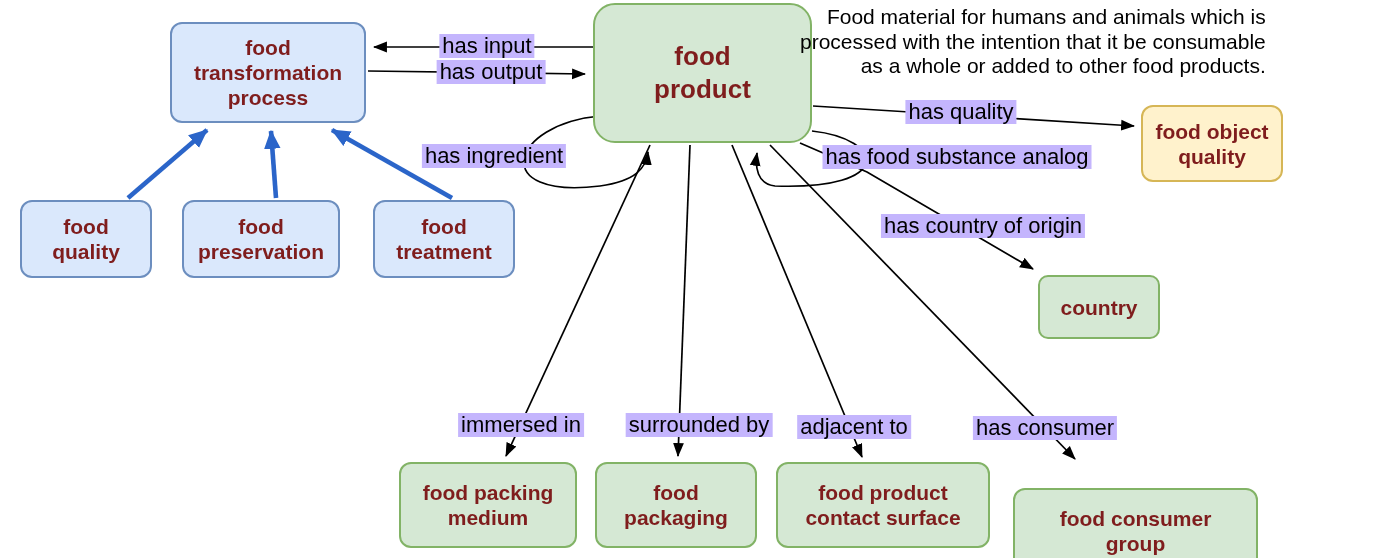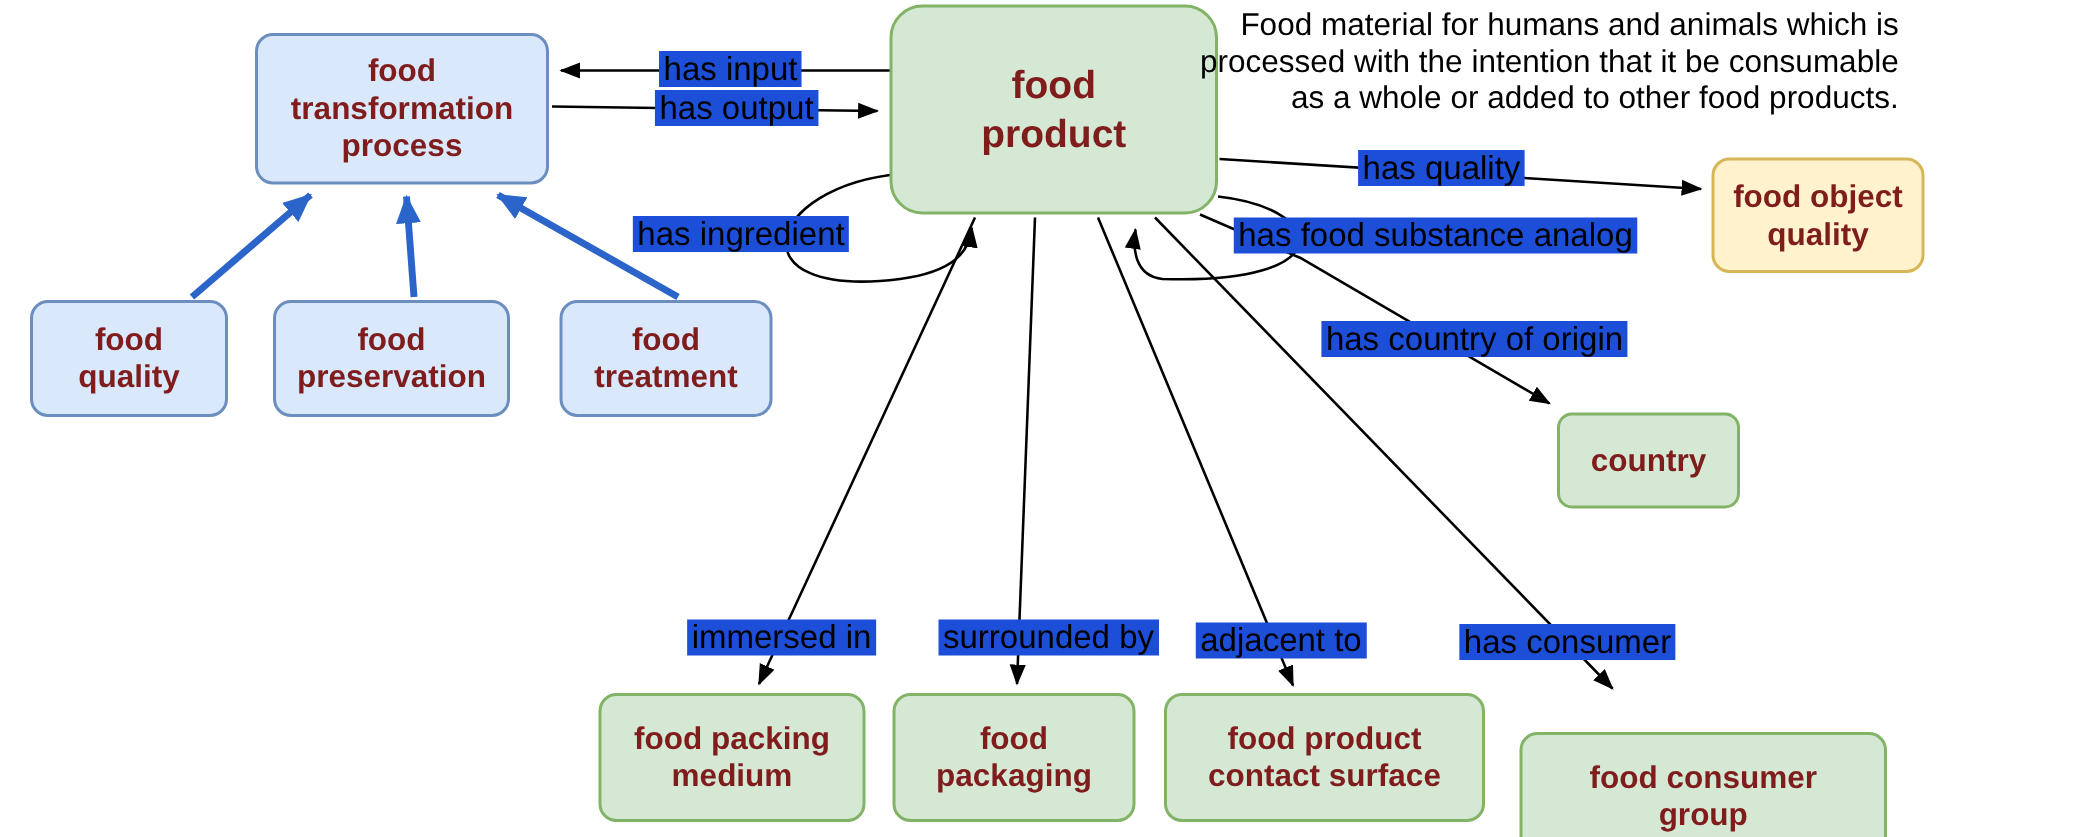--- a/index.html
+++ b/index.html
@@ -22,21 +22,21 @@
     border:2px solid;border-radius:12px;
   }
   .node span{display:block;}
   .blue{background:#dae8fc;border-color:#6c8ebf;}
   .green{background:#d5e8d4;border-color:#82b366;}
   .yellow{background:#fff2cc;border-color:#d6b656;}
   .node-product{border-radius:22px;font-size:26px;line-height:33px;}
   .elabel{
     position:absolute;
     transform:translate(-50%,-50%);
-    background:#1d4ed8;
+    background:#c4b5fd;
     padding:0 3px;
     font-size:22px;line-height:24px;
     white-space:nowrap;color:#000;
   }
   .desc{
     position:absolute;left:800px;top:5px;
     font-size:21px;line-height:24.5px;color:#000;
     text-align:right;white-space:nowrap;
   }
 </style>

